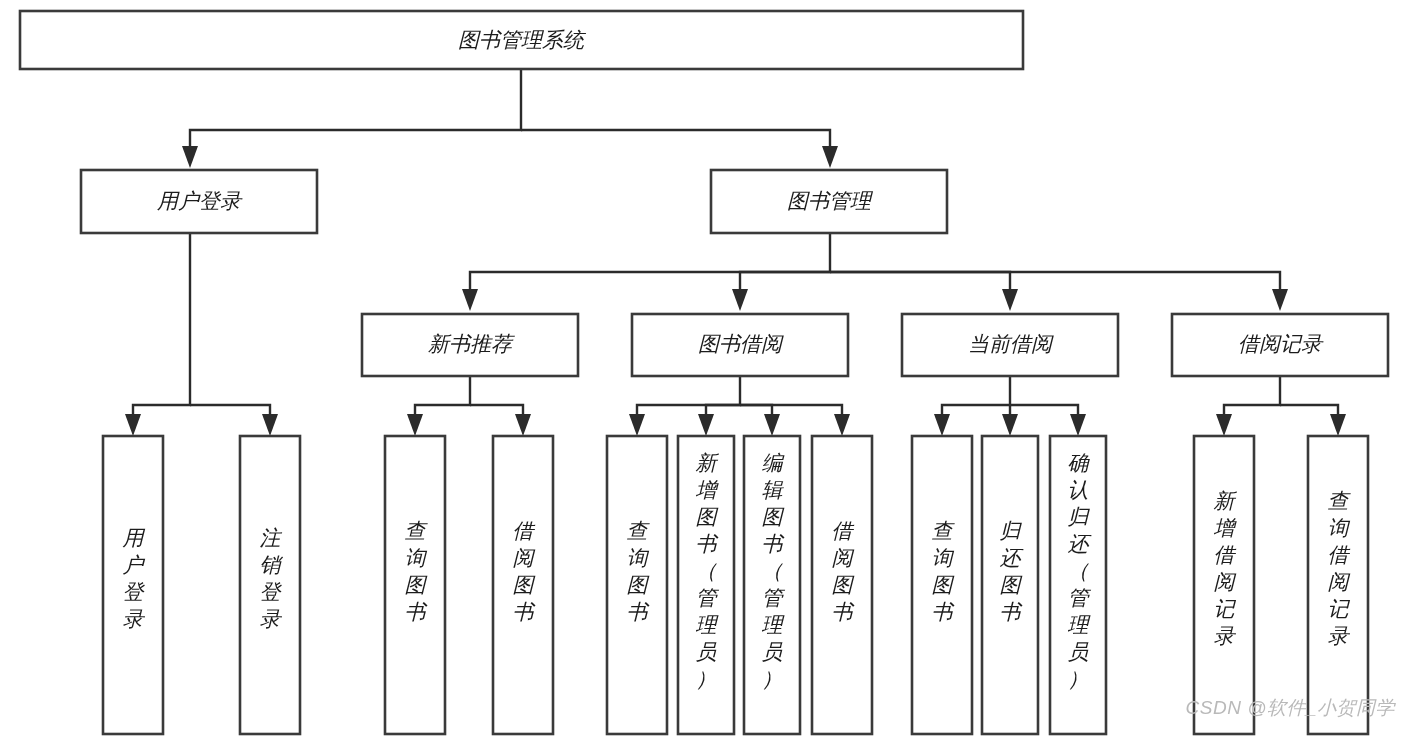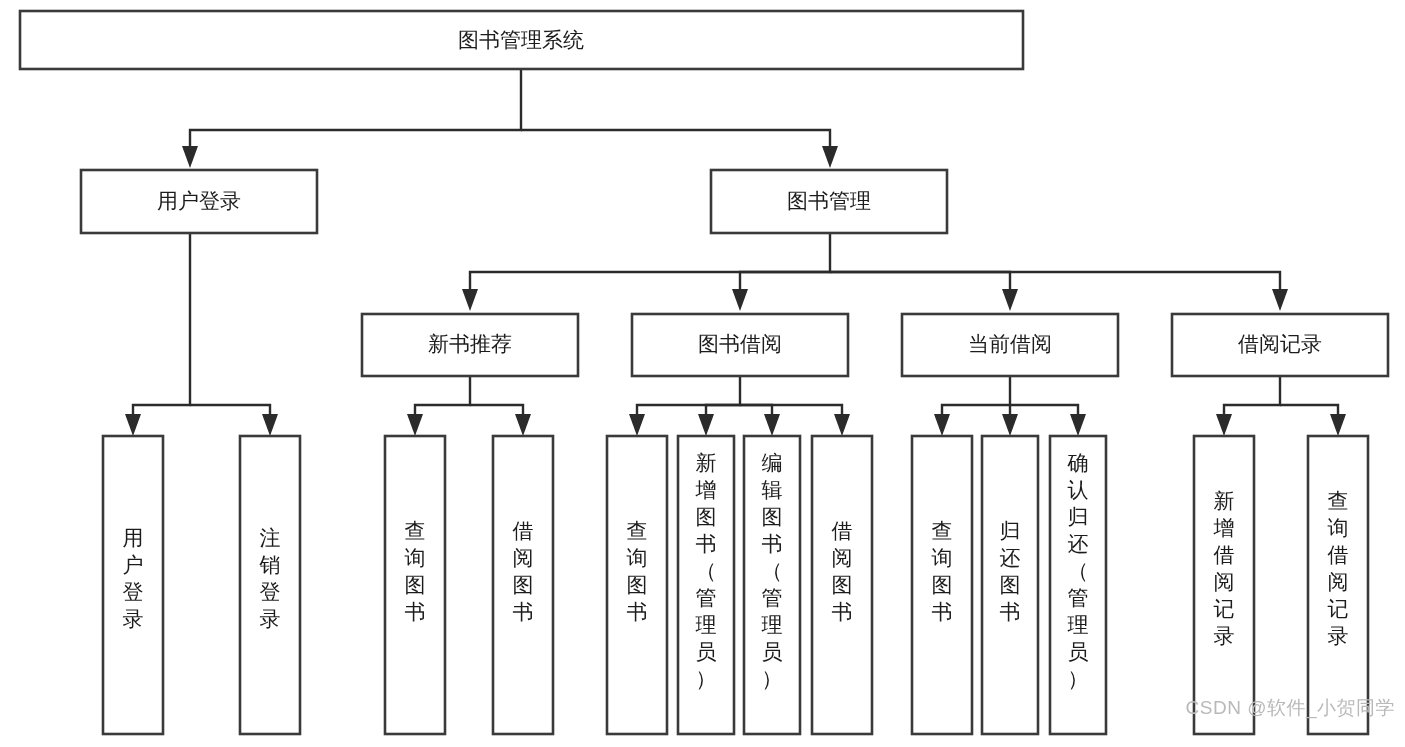--- a/index.html
+++ b/index.html
@@ -11,20 +11,21 @@
     width: 1405px;
     height: 747px;
     font-family: "Liberation Sans", "DejaVu Sans", sans-serif;
     overflow: hidden;
     position: relative;
   }
   #diagram-root {
     position: relative;
     width: 1405px;
     height: 725px;
+    font-style: italic;
   }
   svg.flow {
     position: absolute;
     top: 0;
     left: 0;
     width: 1405px;
     height: 747px;
   }
   .node-box {
     fill: #ffffff;

